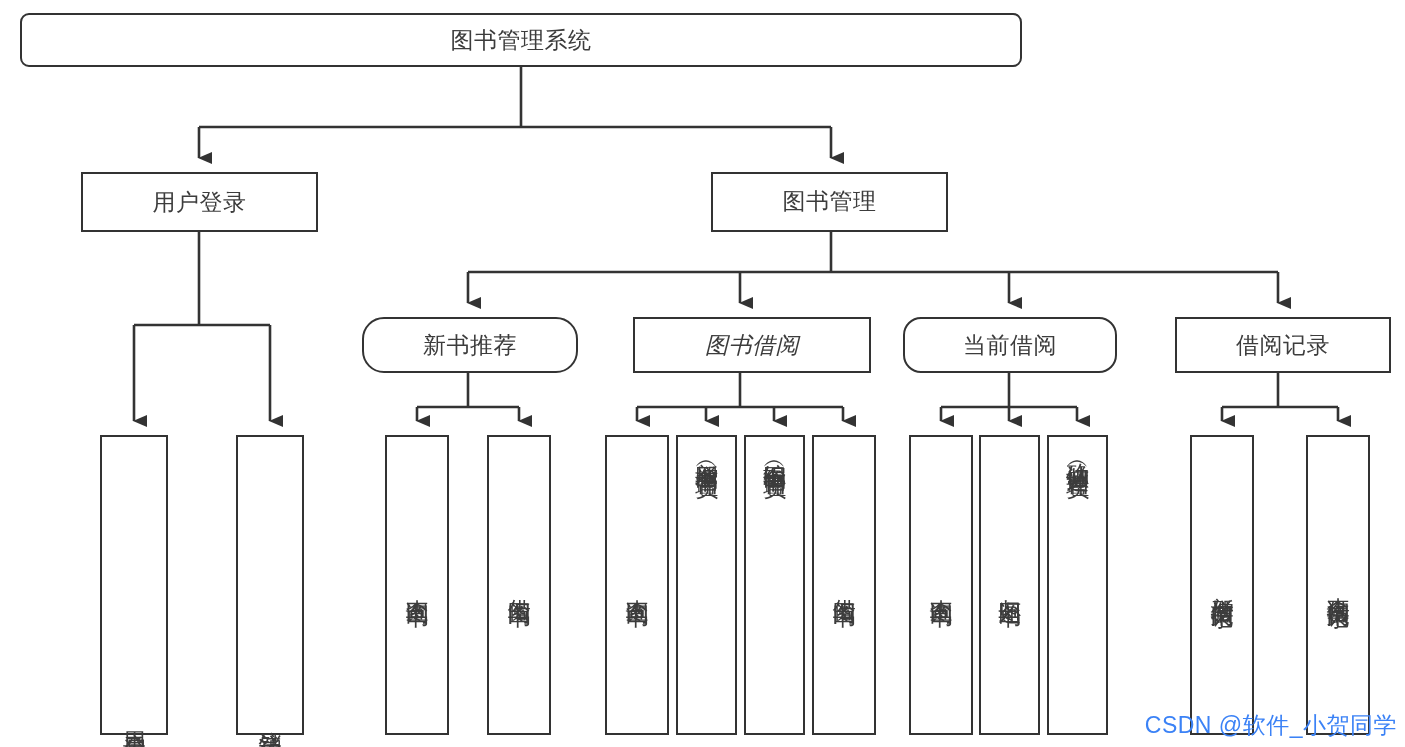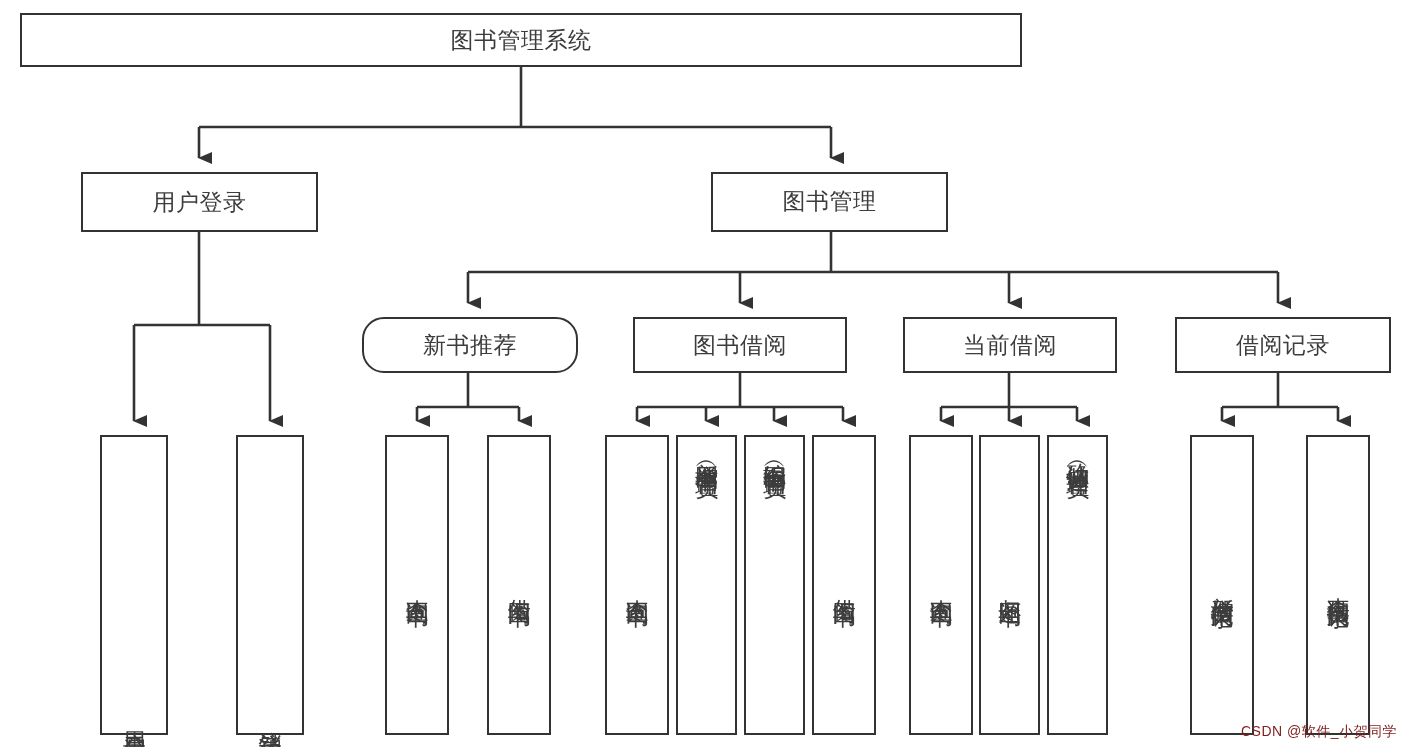--- a/index.html
+++ b/index.html
@@ -65,22 +65,22 @@
     padding-bottom: 12px;
   }
   .leaf.align-top {
     align-items: flex-start;
     padding-top: 8px;
   }
   #watermark {
     position: absolute;
     right: 8px;
     bottom: 6px;
-    font-size: 14px;
-    color: #7f1d1d;
+    font-size: 23px;
+    color: #3b82f6;
     letter-spacing: 0.5px;
     z-index: 5;
     white-space: nowrap;
   }
 </style>
 </head>
 <body>
 
 <div id="canvas">
 
@@ -128,38 +128,38 @@
       <path d="M 1009 407 L 1009 421" marker-end="url(#arrow)"></path>
       <path d="M 1077 407 L 1077 421" marker-end="url(#arrow)"></path>
 
       <path d="M 1278 373 L 1278 407"></path>
       <path d="M 1222 407 L 1338 407"></path>
       <path d="M 1222 407 L 1222 421" marker-end="url(#arrow)"></path>
       <path d="M 1338 407 L 1338 421" marker-end="url(#arrow)"></path>
     </g>
   </svg>
 
-  <div class="node" style="left:20px; top:13px; width:1002px; height:54px;">
+  <div class="node" style="left:20px; top:13px; width:1002px; height:54px;border-radius:9px;">
     <span class="label">图书管理系统</span>
   </div>
 
   <div class="node" style="left:81px; top:172px; width:237px; height:60px;">
     <span class="label">用户登录</span>
   </div>
   <div class="node" style="left:711px; top:172px; width:237px; height:60px;font-family:Liberation Serif, serif;">
     <span class="label">图书管理</span>
   </div>
 
   <div class="node" style="left:362px; top:317px; width:216px; height:56px;border-radius:22px;">
     <span class="label">新书推荐</span>
   </div>
-  <div class="node" style="left:633px; top:317px; width:214px; height:56px;">
+  <div class="node" style="left:633px; top:317px; width:238px; height:56px;font-style:italic;">
     <span class="label">图书借阅</span>
   </div>
-  <div class="node" style="left:903px; top:317px; width:214px; height:56px;">
+  <div class="node" style="left:903px; top:317px; width:214px; height:56px;border-radius:18px;">
     <span class="label">当前借阅</span>
   </div>
   <div class="node" style="left:1175px; top:317px; width:216px; height:56px;">
     <span class="label">借阅记录</span>
   </div>
 
   <div class="leaf align-bottom" style="left:100px; top:435px; width:68px; height:300px;">
     <span class="vlabel">用户登录</span>
   </div>
   <div class="leaf align-bottom" style="left:236px; top:435px; width:68px; height:300px;">

